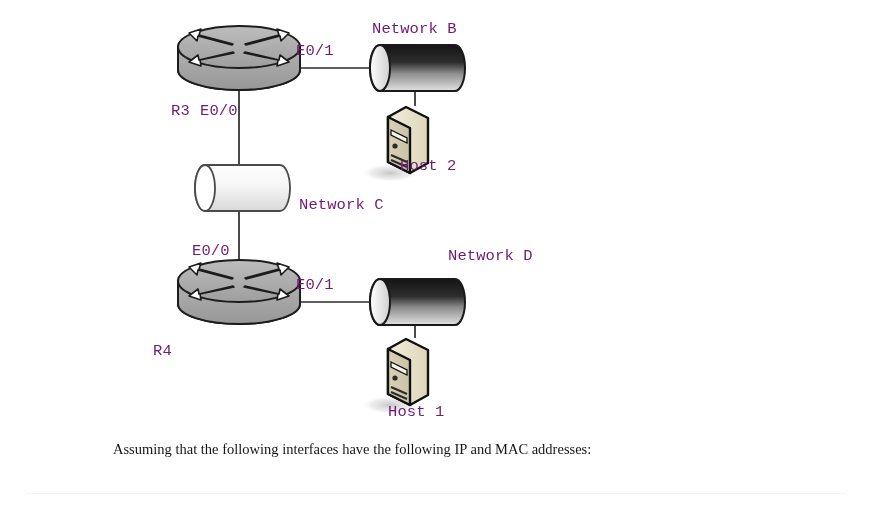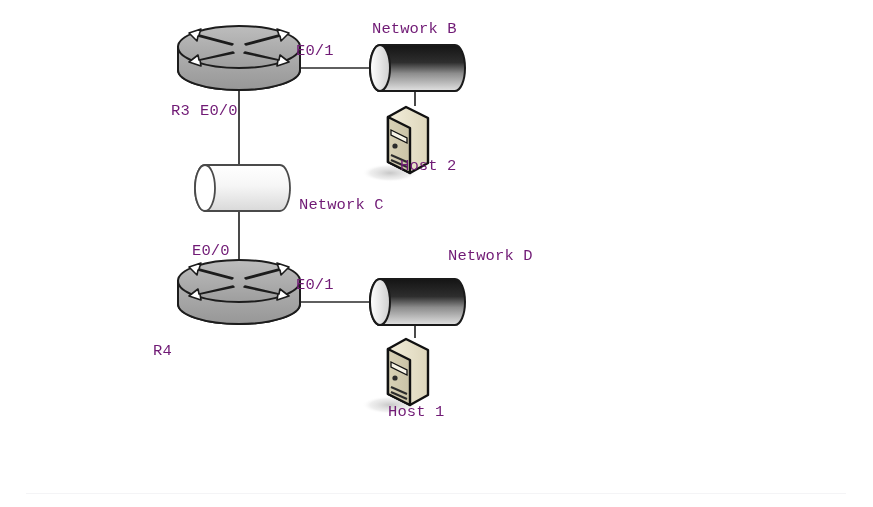--- a/index.html
+++ b/index.html
@@ -177,16 +177,17 @@
   <div class="lbl" style="left:192px; top:242px;">E0/0</div>
 
   <div class="lbl" style="left:448px; top:247px;">Network D</div>
 
   <div class="lbl" style="left:296px; top:276px;">E0/1</div>
 
   <div class="lbl" style="left:153px; top:316px;margin-top:26px;">R4</div>
 
   <div class="lbl" style="left:372px; top:403px;margin-left:16px;">Host 1</div>
 
+  <div class="caption" style="left:113px; top:441px;">Assuming that the following interfaces have the following IP and MAC addresses:</div>
 
   <div class="footer-rule"></div>
 
 </div>
 
 </body></html>

